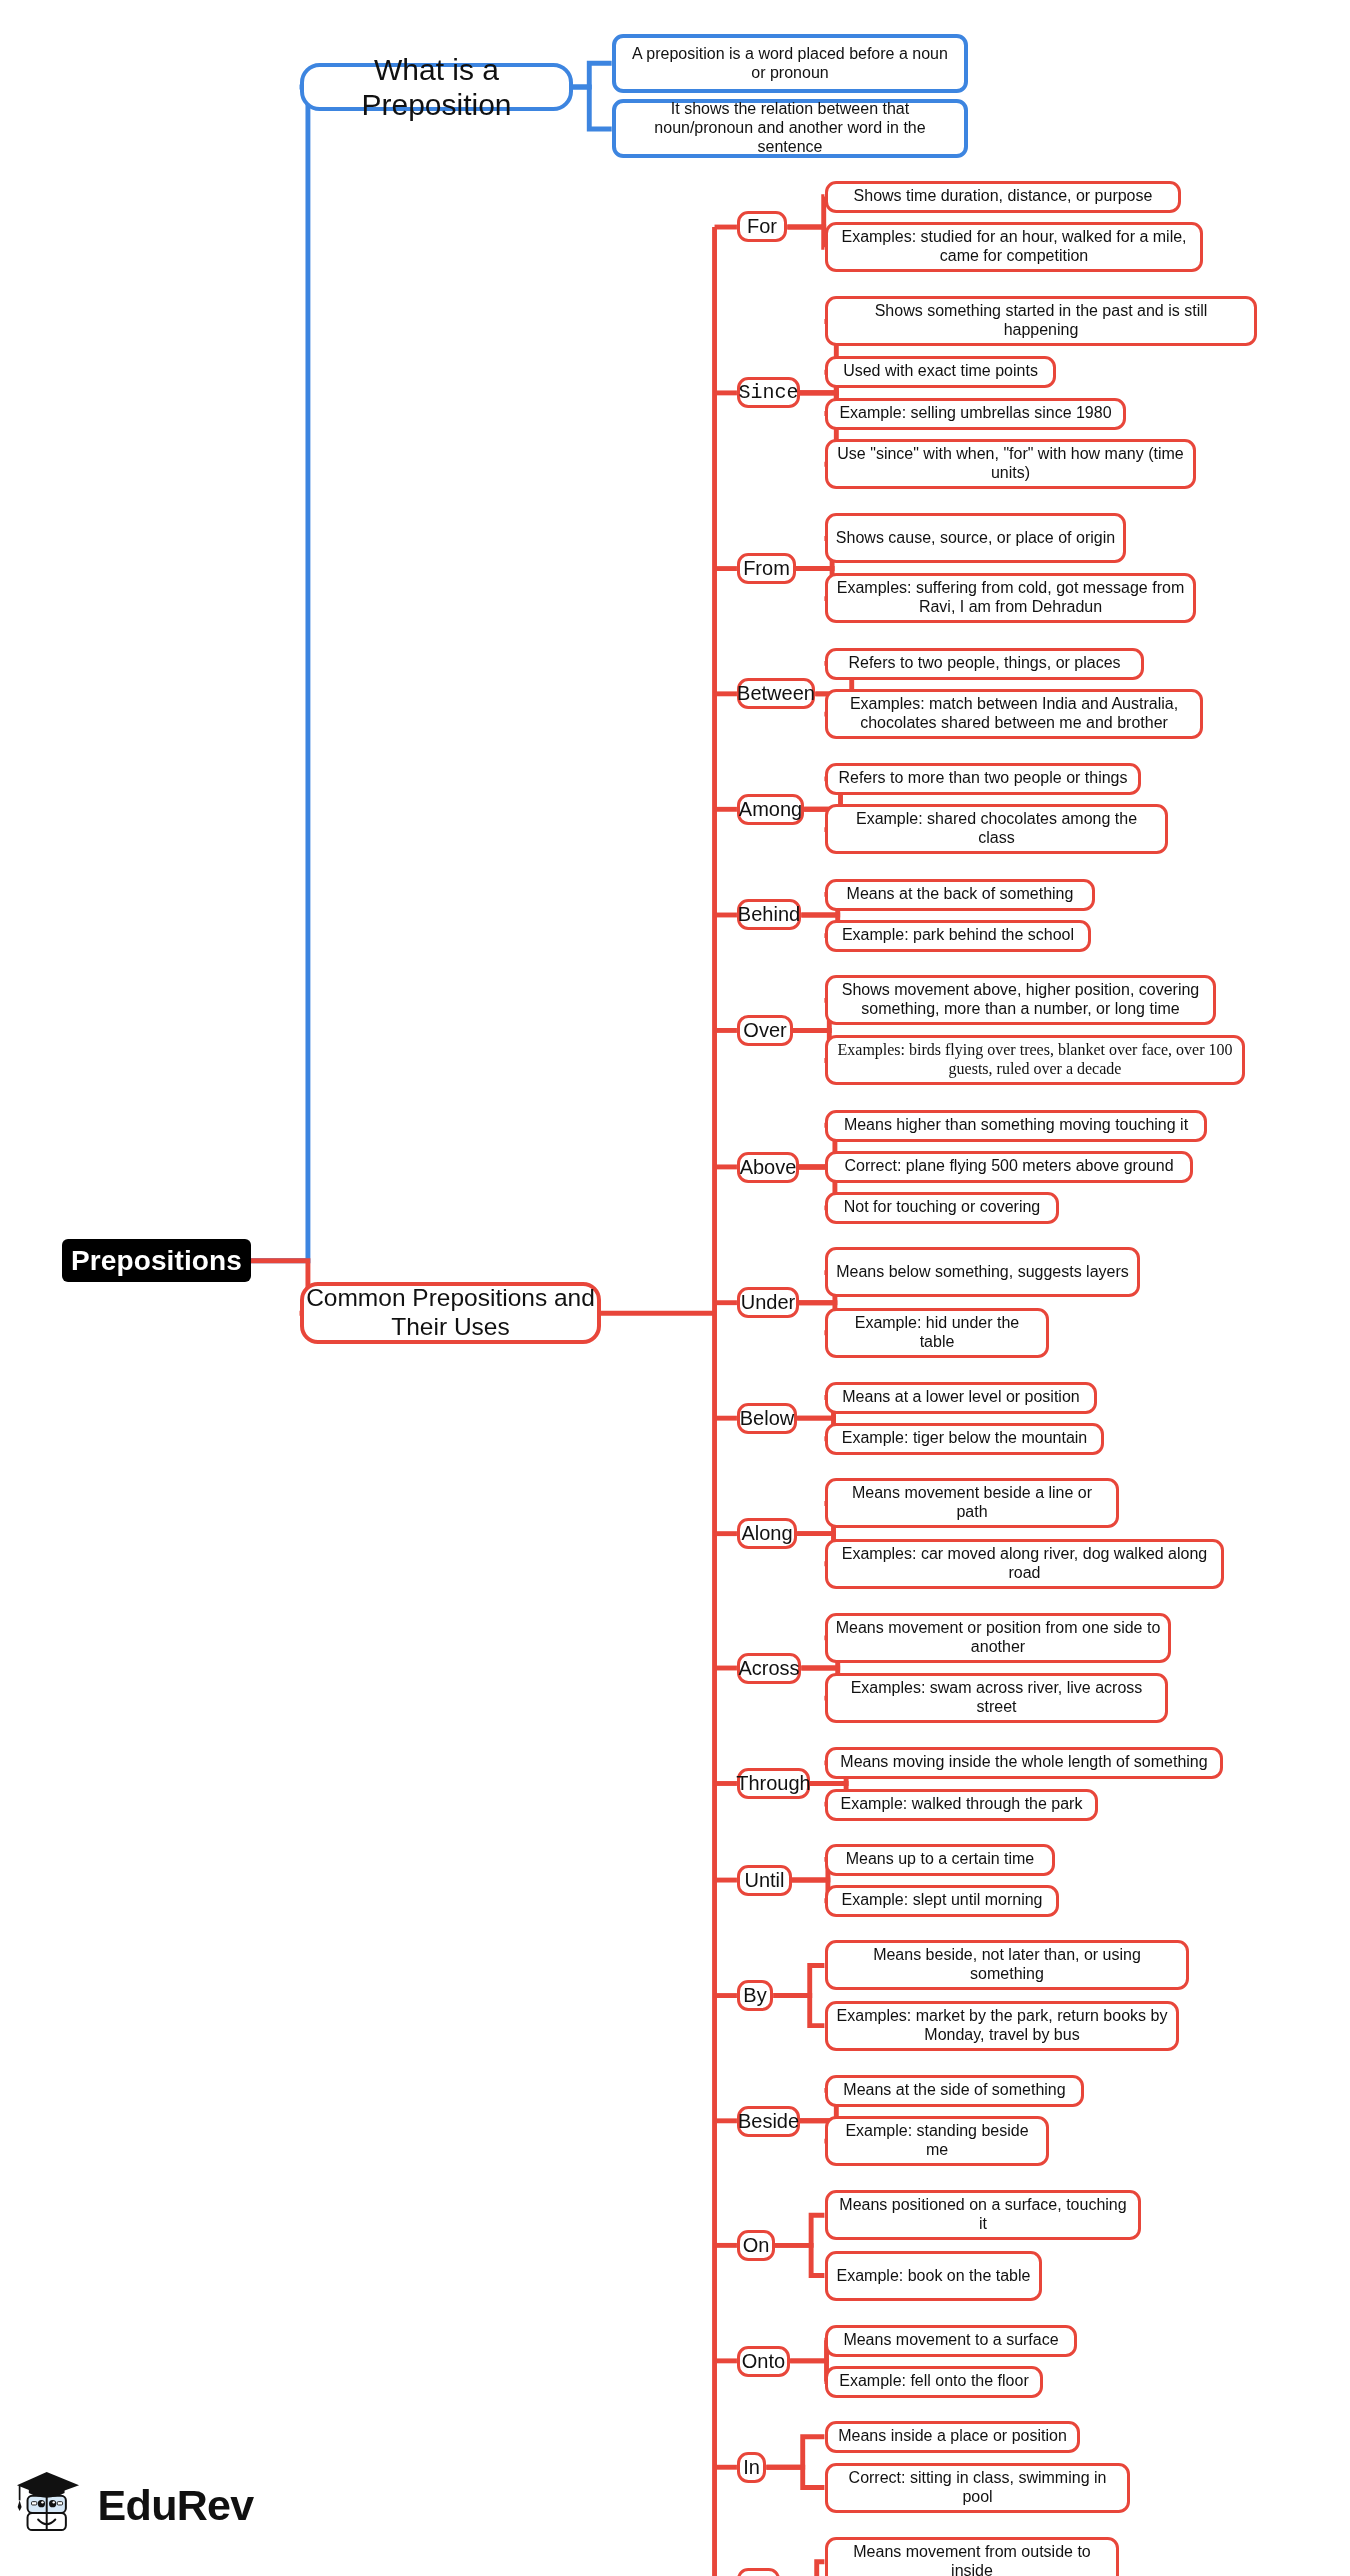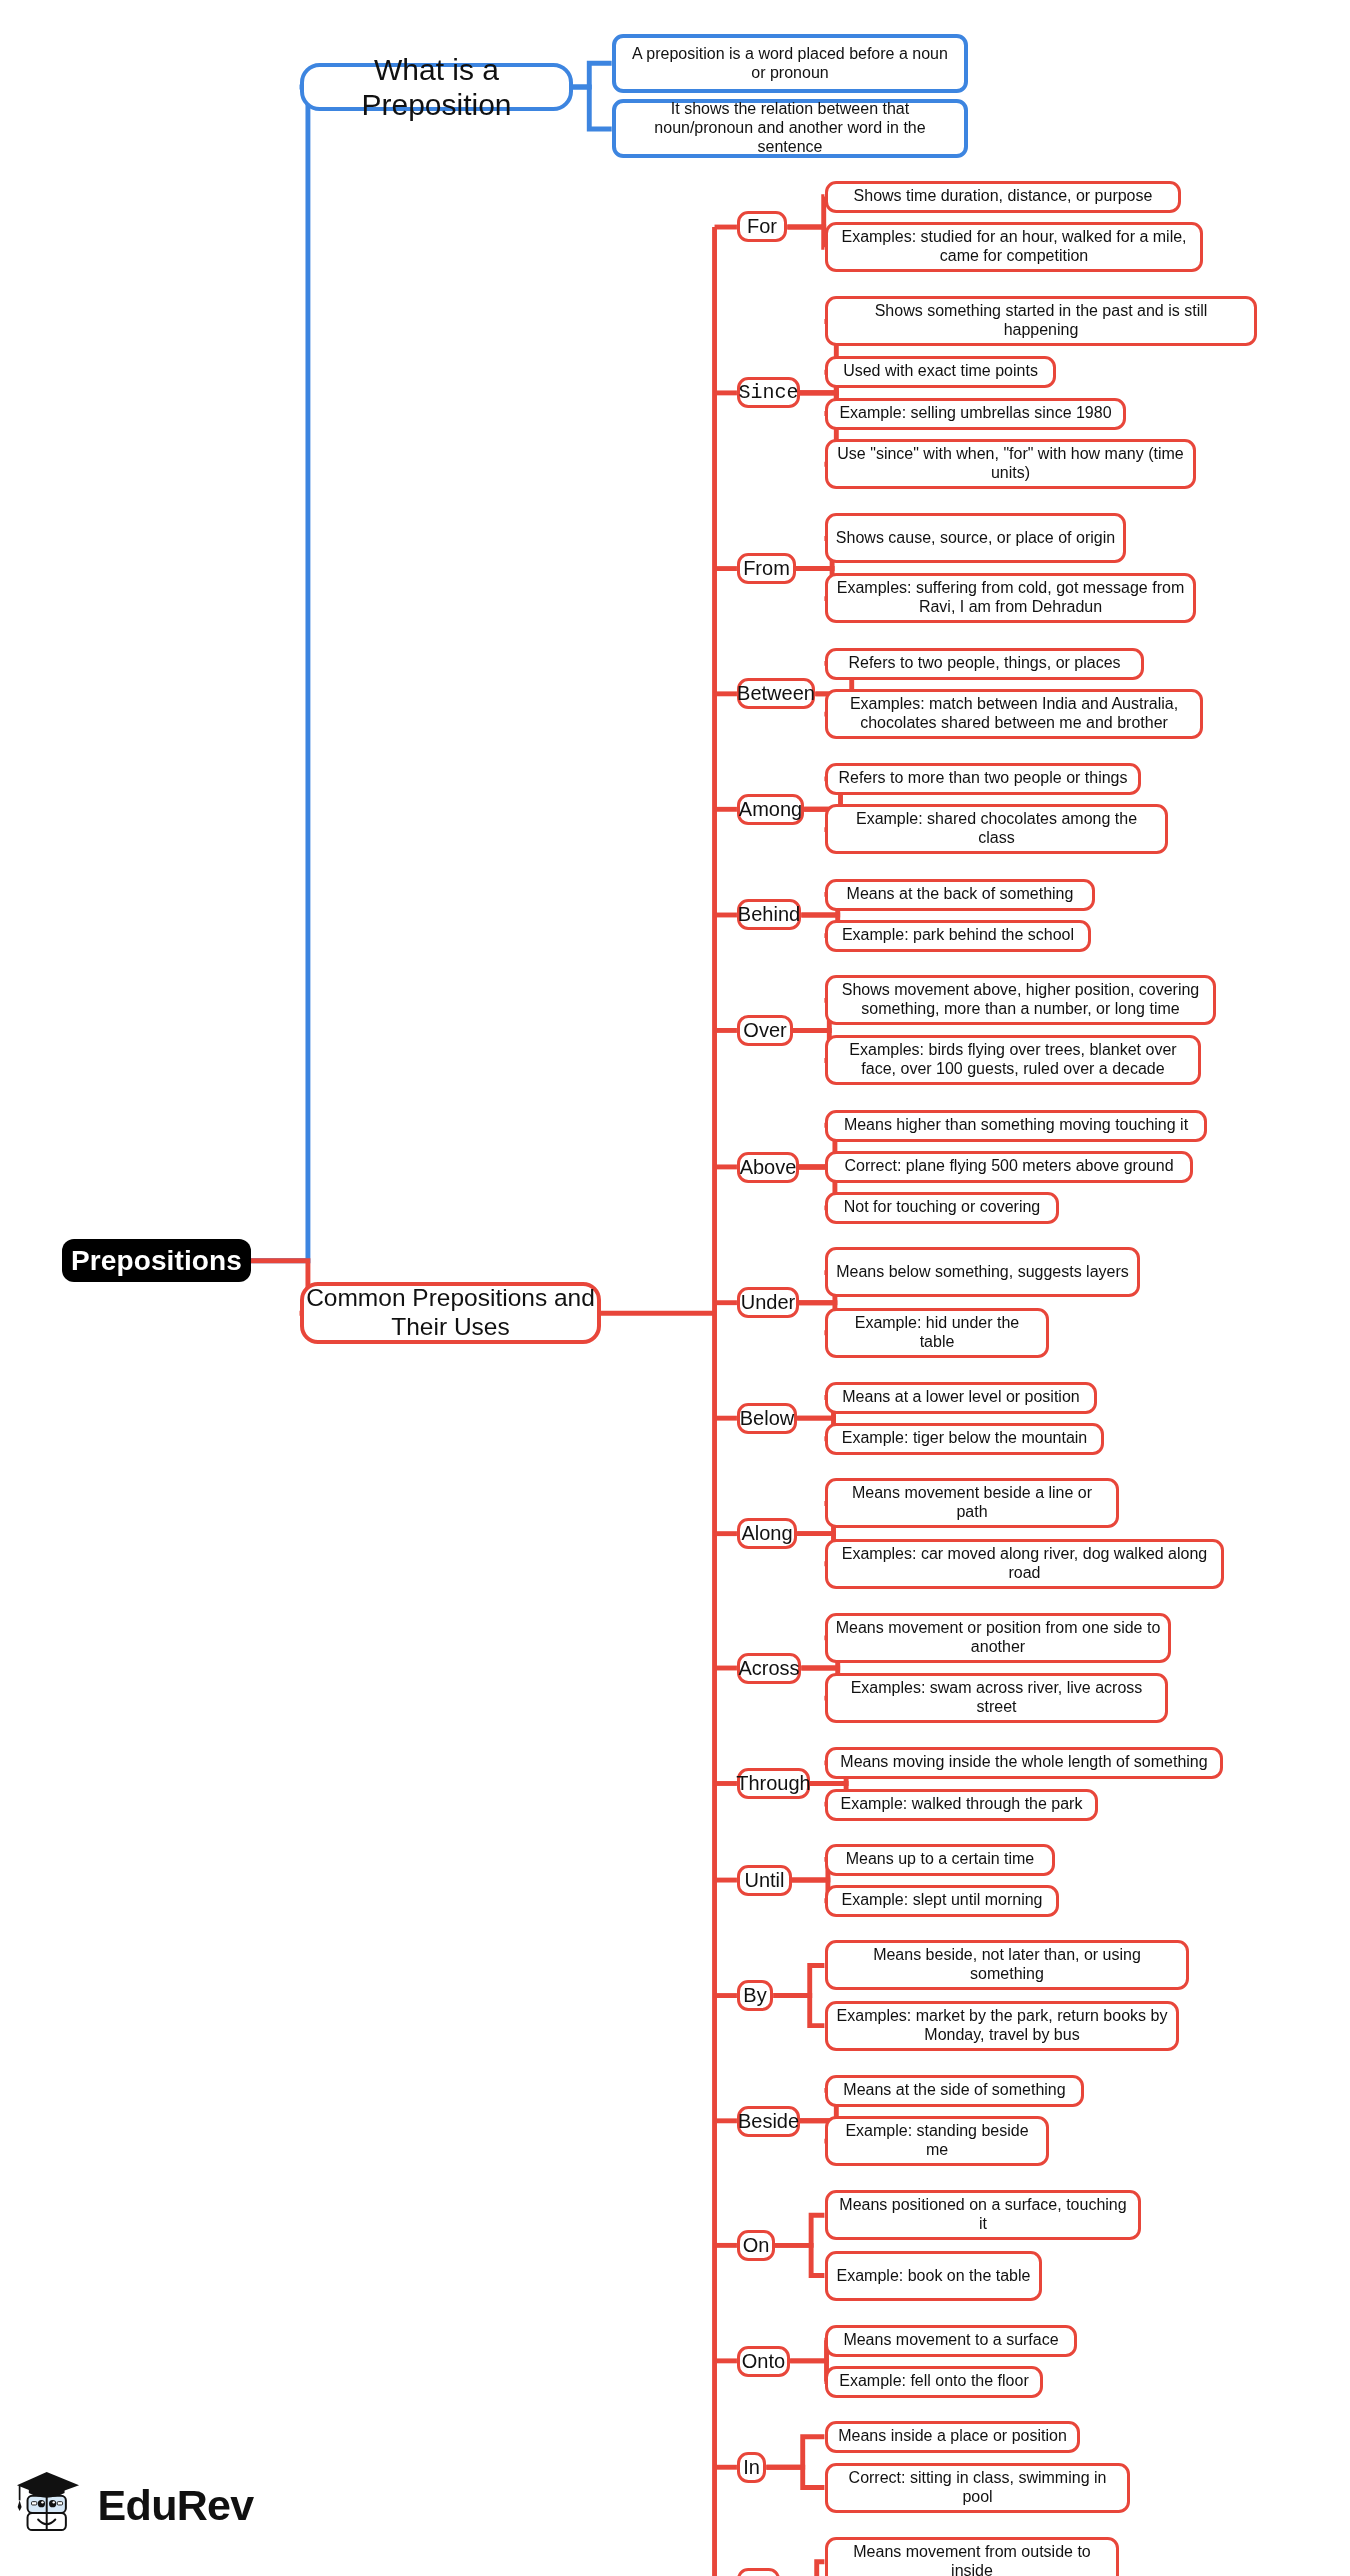--- a/index.html
+++ b/index.html
@@ -7,21 +7,21 @@
   body{width:1350px;height:2576px;position:relative;overflow:hidden;
        font-family:"Liberation Sans",sans-serif;}
   #canvas{position:absolute;left:0;top:0;width:1350px;height:2576px;}
   svg.links{position:absolute;left:0;top:0;width:1350px;height:2576px;}
 
   .node{position:absolute;box-sizing:border-box;background:#ffffff;
         display:flex;align-items:center;justify-content:center;
         text-align:center;color:#111111;line-height:1.18;}
 
   
-  .root{background:#000000;color:#ffffff;border-radius:12px;
+  .root{background:#000000;color:#ffffff;border-radius:6px;
         font-size:28px;font-weight:bold;letter-spacing:0.1px;}
 
   
   .n-blue1{border:4.2px solid #3d85e0;border-radius:19.6px;font-size:30px;}
   
   .n-blue2{border:4.2px solid #3d85e0;border-radius:11.2px;font-size:16px;
            padding:2.8px 8.4px;}
 
   
   .n-red1{border:4.2px solid #e8463a;border-radius:18px;font-size:24.5px;}
@@ -137,21 +137,21 @@
       <div class="node n-red3" style="left: 825px; top: 648px; width: 319px; min-height: 31.5px;">Refers to two people, things, or places</div>
       <div class="node n-red3" style="left: 825px; top: 689px; width: 378px; min-height: 50px;">Examples: match between India and Australia, chocolates shared between me and brother</div>
       <div class="node n-red2" style="left: 737px; top: 678px; width: 78px; height: 31px; min-height: 31px;">Between</div>
       <div class="node n-red3" style="left: 825px; top: 763px; width: 316px; min-height: 31.5px;">Refers to more than two people or things</div>
       <div class="node n-red3" style="left: 825px; top: 804px; width: 343px; min-height: 50px;">Example: shared chocolates among the class</div>
       <div class="node n-red2" style="left: 737px; top: 794px; width: 67px; height: 31px; min-height: 31px;">Among</div>
       <div class="node n-red3" style="left: 825px; top: 879px; width: 270px; min-height: 31.5px;">Means at the back of something</div>
       <div class="node n-red3" style="left: 825px; top: 920px; width: 266px; min-height: 31.5px;">Example: park behind the school</div>
       <div class="node n-red2" style="left: 737px; top: 899px; width: 64px; height: 31px; min-height: 31px;">Behind</div>
       <div class="node n-red3" style="left: 825px; top: 975px; width: 391px; min-height: 50px;">Shows movement above, higher position, covering something, more than a number, or long time</div>
-      <div class="node n-red3" style="left: 825px; top: 1035px; width: 376px; min-height: 50px;">Examples: birds flying over trees, blanket over face, over 100 guests, ruled over a decade</div>
+      <div class="node n-red3" style="left: 825px; top: 1035px; width: 420px; min-height: 50px; font-family: Liberation Serif, serif;">Examples: birds flying over trees, blanket over face, over 100 guests, ruled over a decade</div>
       <div class="node n-red2" style="left: 737px; top: 1015px; width: 56px; height: 31px; min-height: 31px;">Over</div>
       <div class="node n-red3" style="left: 825px; top: 1110px; width: 382px; min-height: 31.5px;">Means higher than something moving touching it</div>
       <div class="node n-red3" style="left: 825px; top: 1151px; width: 368px; min-height: 31.5px;">Correct: plane flying 500 meters above ground</div>
       <div class="node n-red3" style="left: 825px; top: 1192px; width: 234px; min-height: 31.5px;">Not for touching or covering</div>
       <div class="node n-red2" style="left: 737px; top: 1152px; width: 62px; height: 31px; min-height: 31px;">Above</div>
       <div class="node n-red3" style="left: 825px; top: 1247px; width: 315px; min-height: 50px;">Means below something, suggests layers</div>
       <div class="node n-red3" style="left: 825px; top: 1308px; width: 224px; min-height: 50px;">Example: hid under the table</div>
       <div class="node n-red2" style="left: 737px; top: 1287px; width: 62px; height: 31px; min-height: 31px;">Under</div>
       <div class="node n-red3" style="left: 825px; top: 1382px; width: 272px; min-height: 31.5px;">Means at a lower level or position</div>
       <div class="node n-red3" style="left: 825px; top: 1423px; width: 279px; min-height: 31.5px;">Example: tiger below the mountain</div>

